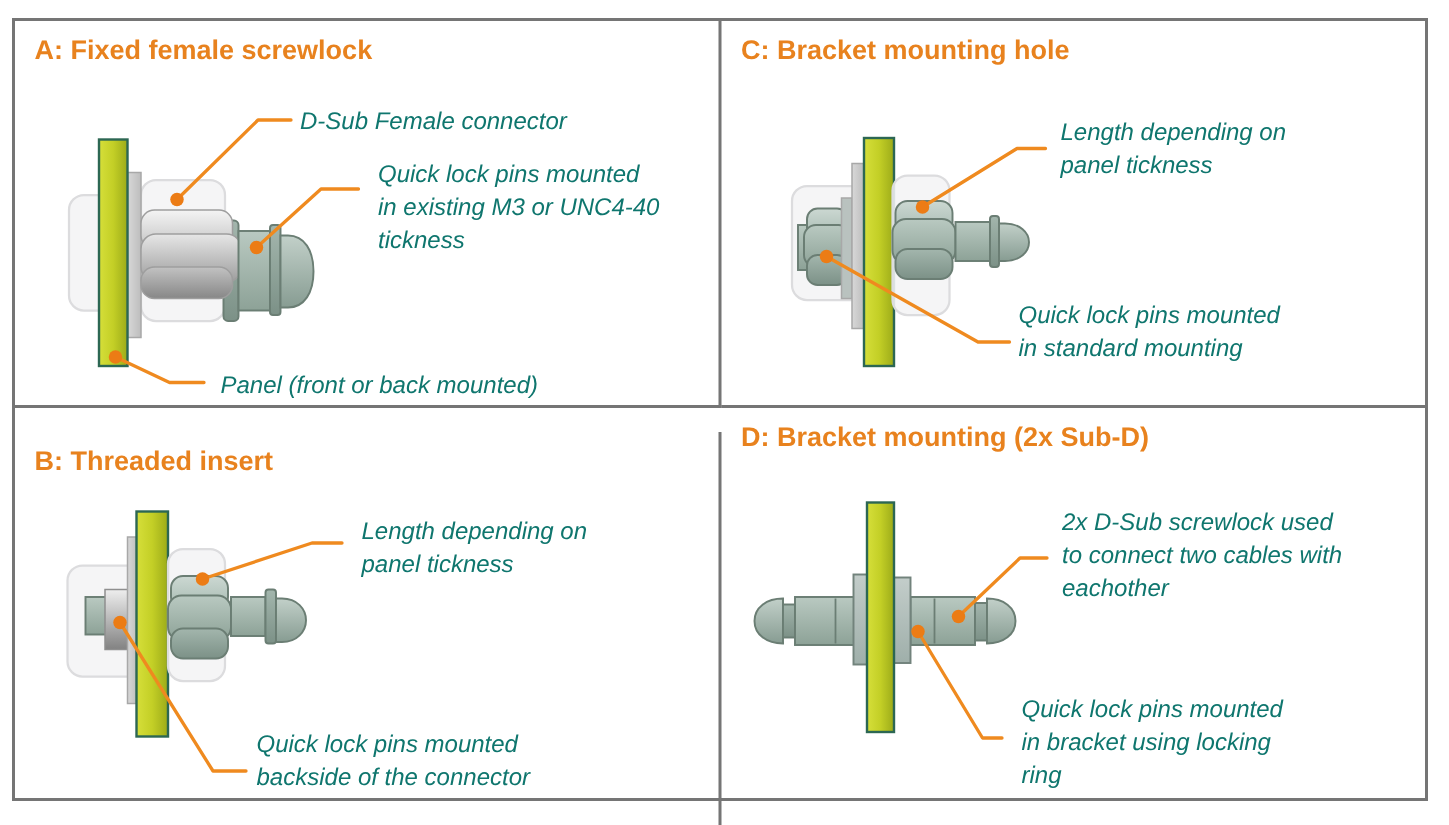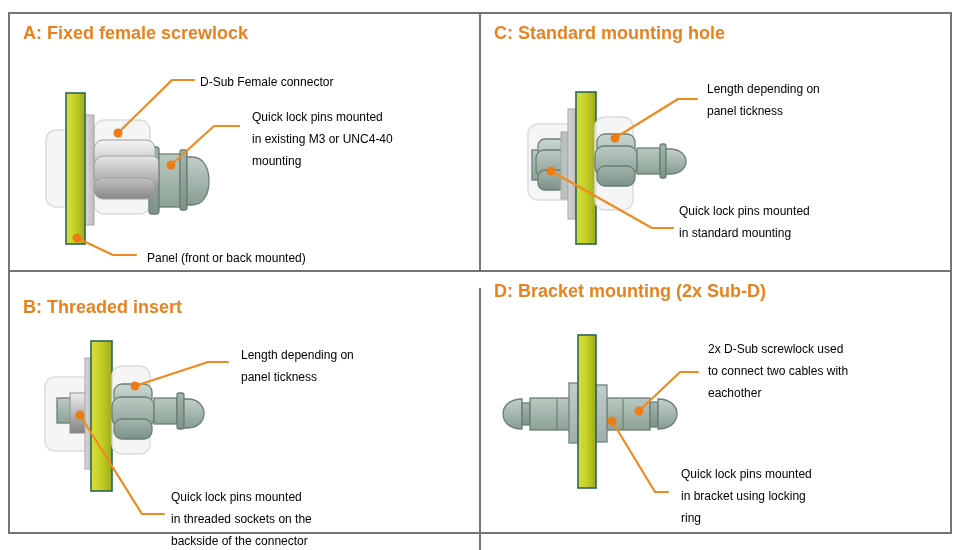--- a/index.html
+++ b/index.html
@@ -15,21 +15,21 @@
   .quad.qa{left:0;top:0;width:471px;height:258px;border-right:2px solid #757575;border-bottom:2px solid #757575;}
   .quad.qc{left:471px;top:0;width:469px;height:258px;border-bottom:2px solid #757575;}
   .quad.qb{left:0;top:258px;width:471px;height:328px;border-right:2px solid #757575;margin-top:16px;}
   .quad.qd{left:471px;top:258px;width:426px;height:260px;}
   .quad svg{position:absolute;left:0;top:0;}
   .title{
     position:absolute;left:13px;top:8px;margin:0;
     font-size:18px;font-weight:bold;color:#E8821E;line-height:22px;
   }
   .note{
-    position:absolute;font-size:12px;color:#000000;
+    position:absolute;font-size:16px;font-style:italic;color:#0f766e;
     line-height:22px;white-space:nowrap;
   }
   .ghost{fill:#f4f4f5;fill-opacity:.88;stroke:#dcdcde;stroke-width:1.5;}
   .panel{stroke:#2c6753;stroke-width:1.6;}
   .flange{stroke:#a8a8a8;stroke-width:1;}
   .bar{stroke:#9e9e9e;stroke-width:1;}
   .sage{stroke:#6b7e74;stroke-width:1.3;}
   .block{stroke:#8f8f8f;stroke-width:1;}
   .bracket{stroke:#72837c;stroke-width:1.3;}
   .seg{stroke:#6b7e74;stroke-width:1.2;}
@@ -111,21 +111,21 @@
       <polyline class="leader" points="67,224 103,241 126,241"></polyline>
       <circle class="dot" cx="67" cy="224" r="4.5"></circle>
     </svg>
     <h2 class="title">A: Fixed female screwlock</h2>
     <div class="note" style="left:190px;top:57px">
       <div>D-Sub Female connector</div>
     </div>
     <div class="note" style="left:242px;top:92px">
       <div>Quick lock pins mounted</div>
       <div>in existing M3 or UNC4-40</div>
-      <div>mounting</div>
+      <div>tickness</div>
     </div>
     <div class="note" style="left:137px;top:233px">
       <div>Panel (front or back mounted)</div>
     </div>
   </div>
 
   <div class="quad qc">
     <svg width="469" height="256">
       <rect class="ghost" x="47" y="110" width="53" height="76" rx="10"></rect>
       <rect class="sage" x="51" y="136" width="10" height="30" fill="url(#gSage)"></rect>
@@ -140,21 +140,21 @@
       <rect class="sage" x="114" y="132" width="42" height="30" rx="9" fill="url(#gSage)"></rect>
       <rect class="sage" x="116" y="152" width="38" height="20" rx="8" fill="url(#gSageD)"></rect>
       <rect class="sage" x="156" y="134" width="23" height="26" fill="url(#gSage)"></rect>
       <rect class="sage" x="179" y="130" width="6" height="34" rx="2" fill="url(#gSageD)"></rect>
       <path class="sage" d="M185,135 L189,135 C199,135 205,141 205,147.5 C205,154 199,160 189,160 L185,160 Z" fill="url(#gDome)"></path>
       <polyline class="leader" points="216,85 197,85 134,124"></polyline>
       <circle class="dot" cx="134" cy="124" r="4.5"></circle>
       <polyline class="leader" points="70,157 171,214 192,214"></polyline>
       <circle class="dot" cx="70" cy="157" r="4.5"></circle>
     </svg>
-    <h2 class="title">C: Standard mounting hole</h2>
+    <h2 class="title">C: Bracket mounting hole</h2>
     <div class="note" style="left:226px;top:64px">
       <div>Length depending on</div>
       <div>panel tickness</div>
     </div>
     <div class="note" style="left:198px;top:186px">
       <div>Quick lock pins mounted</div>
       <div>in standard mounting</div>
     </div>
   </div>
 
@@ -177,21 +177,20 @@
       <polyline class="leader" points="70,127 132,226 154,226"></polyline>
       <circle class="dot" cx="70" cy="127" r="4.5"></circle>
     </svg>
     <h2 class="title">B: Threaded insert</h2>
     <div class="note" style="left:231px;top:56px">
       <div>Length depending on</div>
       <div>panel tickness</div>
     </div>
     <div class="note" style="left:161px;top:198px">
       <div>Quick lock pins mounted</div>
-      <div>in threaded sockets on the</div>
       <div>backside of the connector</div>
     </div>
   </div>
 
   <div class="quad qd">
     <svg width="469" height="258">
       <path class="sage" d="M41,127 C30,127 22,133 22,142 C22,151 30,157 41,157 Z" fill="url(#gDome)"></path>
       <rect class="sage" x="41" y="131" width="8" height="22" fill="url(#gSageD)"></rect>
       <rect class="sage" x="49" y="126" width="42" height="32" fill="url(#gSage)"></rect>
       <line class="seg" x1="76" y1="127" x2="76" y2="157"></line>

